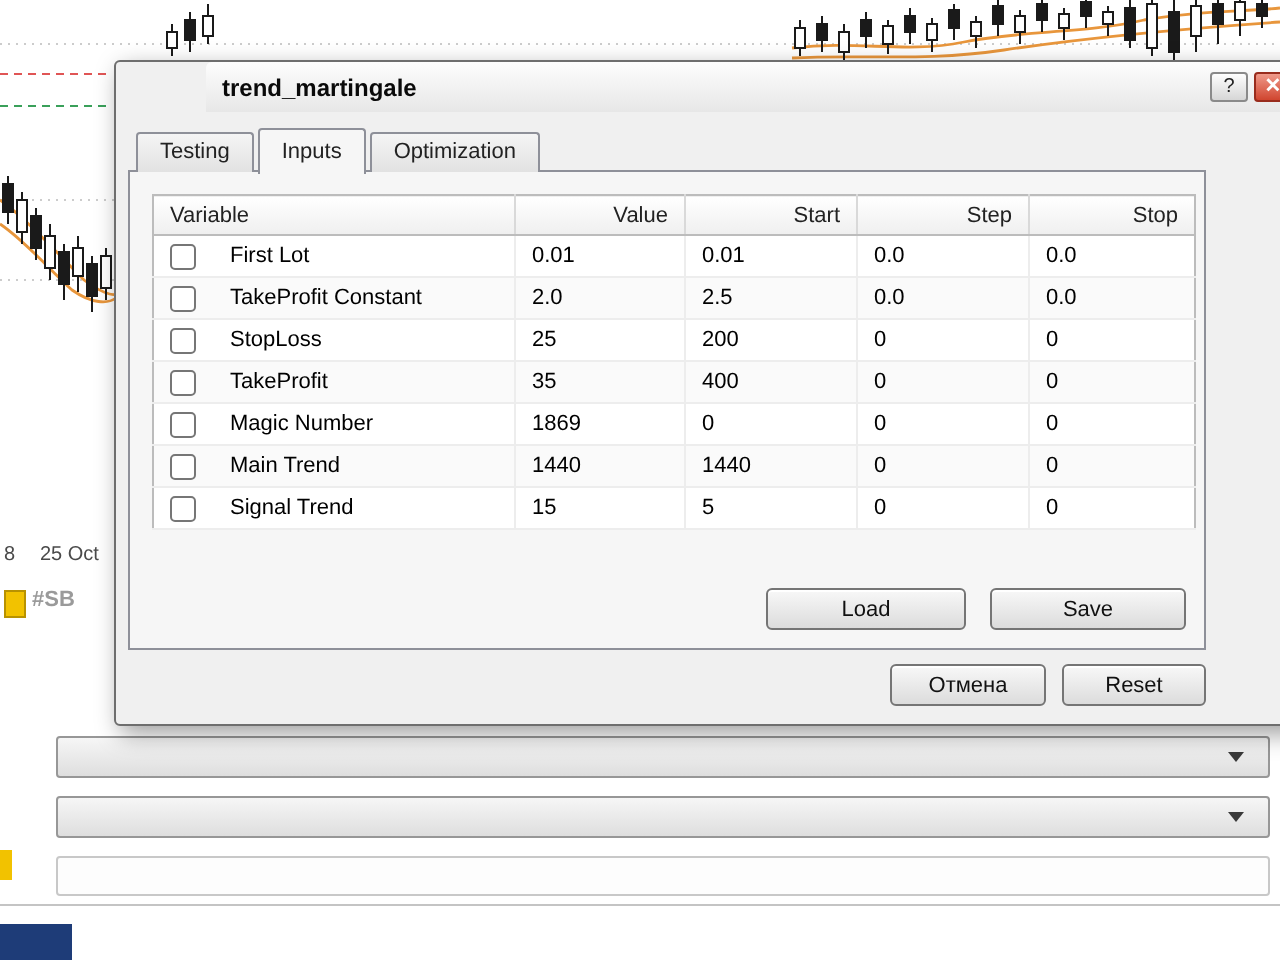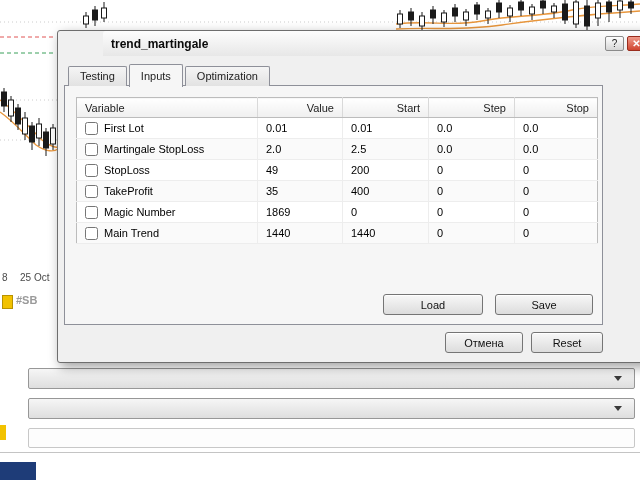--- a/index.html
+++ b/index.html
@@ -67,21 +67,21 @@
     font-weight:normal;color:#222;height:19px;padding:0 8px;
     background:linear-gradient(#ffffff,#efefef);
     border-right:1px solid #d9d9d9;border-bottom:1px solid #bcbcbc;
   }
   .params th.lft{text-align:left;}
   .params th.rgt{text-align:right;}
   .params td{height:20px;padding:0 8px;border-right:1px solid #ededed;border-bottom:1px solid #ededed;color:#000;}
   .params th:last-child,.params td:last-child{border-right:none;}
   .params tr:nth-child(even) td{background:#fafafa;}
   .params td.num{}
-  .cell-var{display:flex;align-items:center;gap:6px;}
+  .cell-var{display:flex;align-items:center;gap:17px;}
   .cell-var input{width:13px;height:13px;margin:0;}
 
   .btn{
     position:absolute;height:21px;box-sizing:border-box;
     display:flex;align-items:center;justify-content:center;
     font-size:11px;color:#111;border:1px solid #757575;border-radius:3px;
     background:linear-gradient(#f8f8f8,#dcdcdc);box-shadow:inset 0 1px 0 #fff;cursor:default;text-align:right;
   }
   .btn.default{border-color:#3e7cbf;box-shadow:inset 0 0 0 1px #a9d0ee, inset 0 1px 0 #fff;}
   .btn-load{left:318px;top:208px;width:100px;}
@@ -207,36 +207,36 @@
             </td>
           <td class="num">0.01</td>
           <td class="num">0.01</td>
           <td class="num">0.0</td>
           <td class="num">0.0</td>
         </tr>
         <tr>
           <td>
               <div class="cell-var">
                 <input type="checkbox" style="">
-                <span>Martingale StopLoss</span>
+                <span>TakeProfit Constant</span>
               </div>
             </td>
           <td class="num">2.0</td>
           <td class="num">2.5</td>
           <td class="num">0.0</td>
           <td class="num">0.0</td>
         </tr>
         <tr>
           <td>
               <div class="cell-var">
                 <input type="checkbox" style="">
                 <span>StopLoss</span>
               </div>
             </td>
-          <td class="num">49</td>
+          <td class="num">25</td>
           <td class="num">200</td>
           <td class="num">0</td>
           <td class="num">0</td>
         </tr>
         <tr>
           <td>
               <div class="cell-var">
                 <input type="checkbox" style="">
                 <span>TakeProfit</span>
               </div>
@@ -260,20 +260,32 @@
         </tr>
         <tr>
           <td>
               <div class="cell-var">
                 <input type="checkbox" style="">
                 <span>Main Trend</span>
               </div>
             </td>
           <td class="num">1440</td>
           <td class="num">1440</td>
+          <td class="num">0</td>
+          <td class="num">0</td>
+        </tr>
+        <tr>
+          <td>
+              <div class="cell-var">
+                <input type="checkbox" style="">
+                <span>Signal Trend</span>
+              </div>
+            </td>
+          <td class="num">15</td>
+          <td class="num">5</td>
           <td class="num">0</td>
           <td class="num">0</td>
         </tr>
       </tbody>
     </table>
 
     <div class="btn btn-load">Load</div>
     <div class="btn btn-save">Save</div>
   </div>
 

